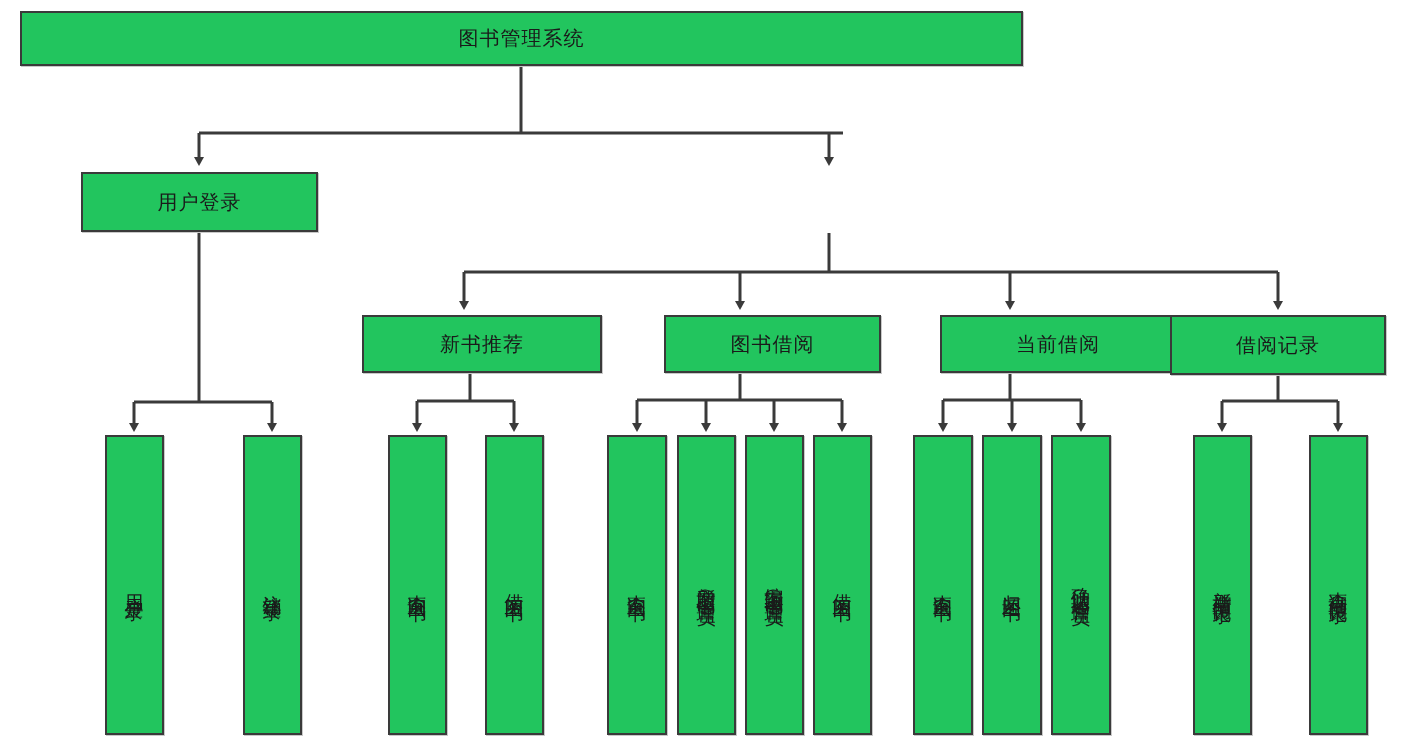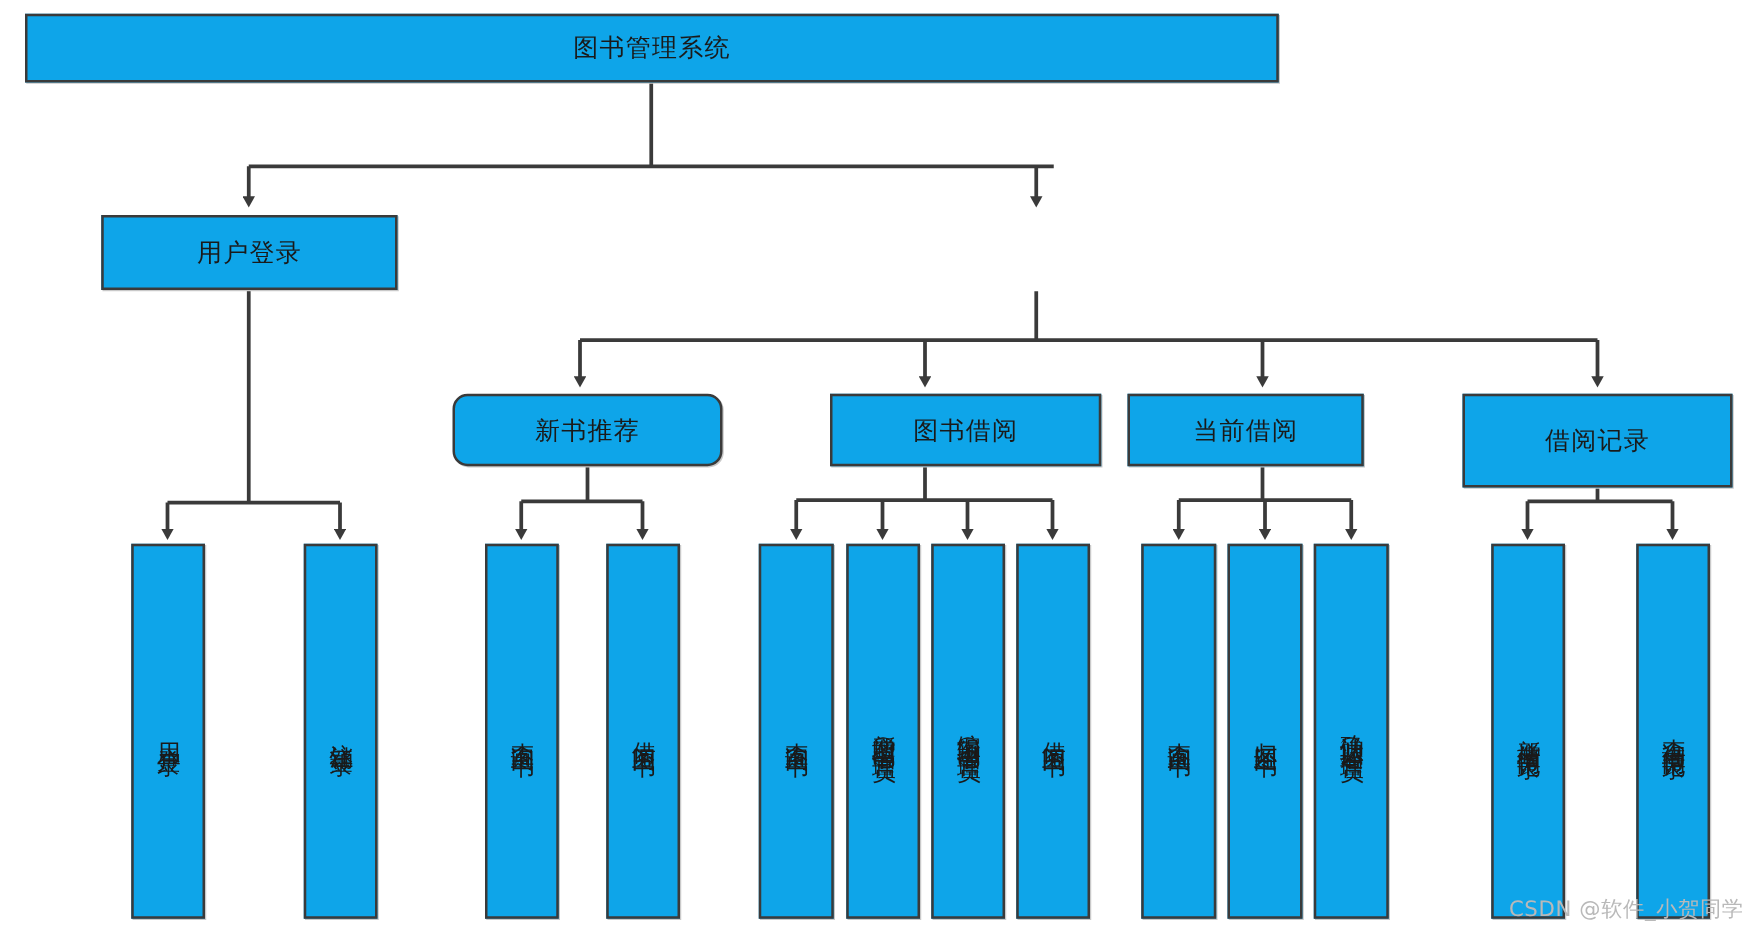--- a/index.html
+++ b/index.html
@@ -17,21 +17,21 @@
   #diagram-root {
     position: absolute;
     left: 0;
     top: 0;
     width: 1405px;
     height: 747px;
   }
   .node-box {
     position: absolute;
     box-sizing: border-box;
-    background: #0ea5e9;
+    background: #22c55e;
     border: 2px solid #3a3a3a;
     box-shadow: 1px 1px 0 0 #c9c9c9;
   }
   .node-label-h {
     position: absolute;
     left: 0; right: 0; top: 0; bottom: 0;
     display: flex;
     align-items: center;
     justify-content: center;
     color: #1a1a1a;
@@ -131,30 +131,30 @@
   </svg>
 
   <div class="node-box" style="left:20px; top:11px; width:1003px; height:55px;">
     <span class="node-label-h">图书管理系统</span>
   </div>
 
   <div class="node-box" style="left:81px; top:172px; width:237px; height:60px;">
     <span class="node-label-h">用户登录</span>
   </div>
 
-  <div class="node-box" style="left:362px; top:315px; width:216px; height:58px;border-radius:12px;">
+  <div class="node-box" style="left:362px; top:315px; width:240px; height:58px;">
     <span class="node-label-h">新书推荐</span>
   </div>
   <div class="node-box" style="left:664px; top:315px; width:217px; height:58px;">
     <span class="node-label-h">图书借阅</span>
   </div>
-  <div class="node-box" style="left:902px; top:315px; width:189px; height:58px;">
+  <div class="node-box" style="left:940px; top:315px; width:236px; height:58px;">
     <span class="node-label-h">当前借阅</span>
   </div>
-  <div class="node-box" style="left:1170px; top:315px; width:216px; height:75px;">
+  <div class="node-box" style="left:1170px; top:315px; width:216px; height:60px;">
     <span class="node-label-h">借阅记录</span>
   </div>
 
   <div class="node-box leaf" style="left:105px; top:435px; width:59px; height:300px;">
     <span class="node-label-v">用户登录</span>
   </div>
   <div class="node-box leaf" style="left:243px; top:435px; width:59px; height:300px;">
     <span class="node-label-v">注销登录</span>
   </div>
 
@@ -188,14 +188,13 @@
     <span class="node-label-v">确认归还（管理员）</span>
   </div>
 
   <div class="node-box leaf" style="left:1193px; top:435px; width:59px; height:300px;">
     <span class="node-label-v">新增借阅记录</span>
   </div>
   <div class="node-box leaf" style="left:1309px; top:435px; width:59px; height:300px;">
     <span class="node-label-v">查询借阅记录</span>
   </div>
 
-  <div class="watermark">CSDN @软件_小贺同学</div>
 </div>
 
 </body></html>

